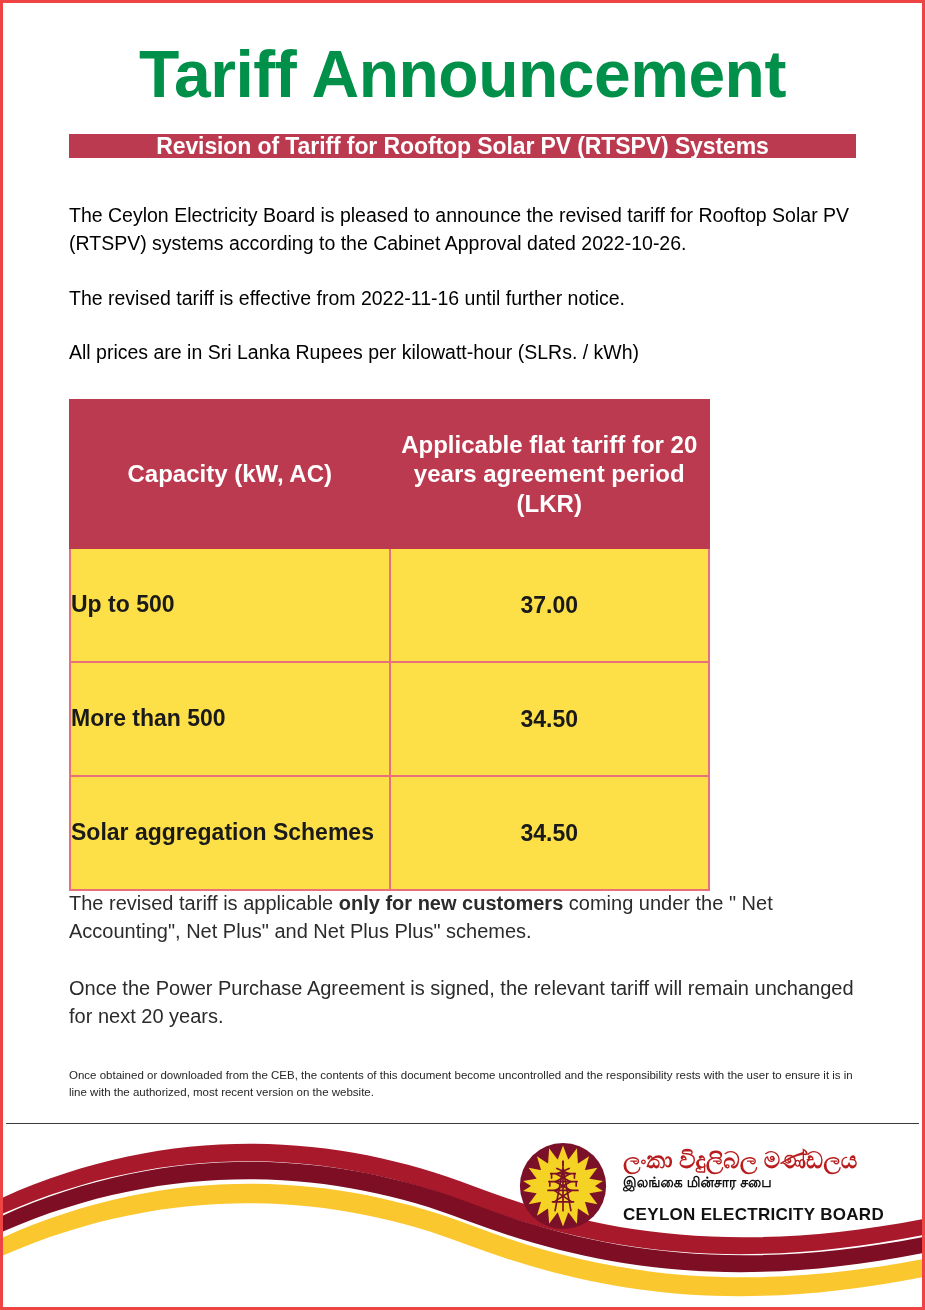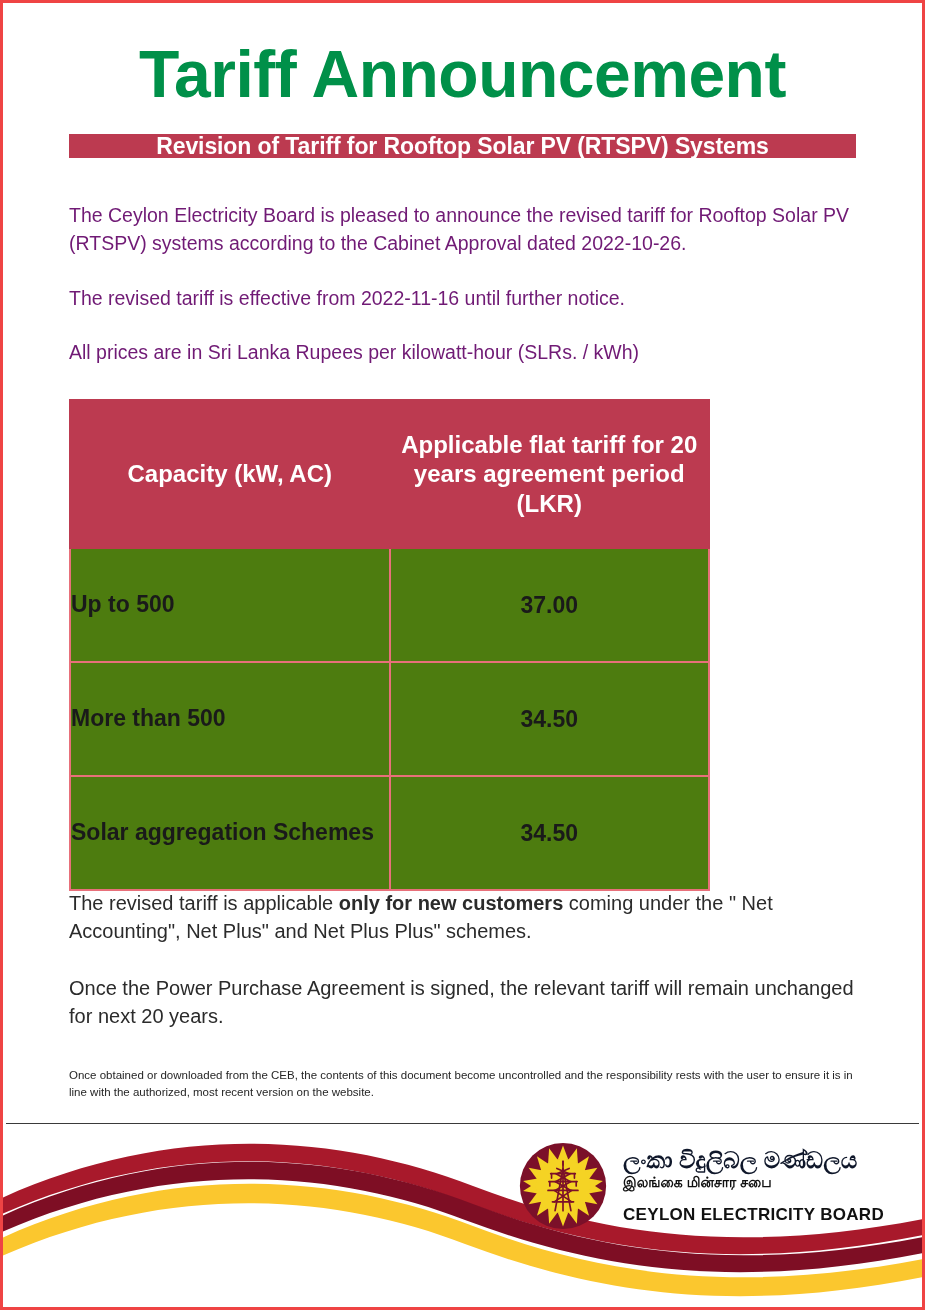--- a/index.html
+++ b/index.html
@@ -59,21 +59,21 @@
     letter-spacing: -0.1px;
     white-space: nowrap;
   }
 
   
   .intro {
     position: absolute;
     left: 66px;
     right: 60px;
     top: 198px;
-    color: #701a75;
+    color: #000000;
     font-size: 19.5px;
     line-height: 1.45;
   }
   .intro p {
     margin: 0 0 26px 0;
   }
   .intro p:last-child { margin-bottom: 0; }
 
   
   .tariff-table {
@@ -96,21 +96,21 @@
     color: #ffffff;
     font-size: 24px;
     font-weight: bold;
     height: 146px;
     line-height: 1.22;
   }
   .th-capacity { text-align: center; }
   .th-tariff   { text-align: center; padding: 0 26px; }
 
   .tariff-table tbody td {
-    background: #4d7c0f;
+    background: #fde047;
     color: #1a1a1a;
     font-size: 23px;
     font-weight: bold;
     height: 112px;
   }
   .cell-capacity {
     text-align: left;
     padding-left: 36px;
     line-height: 1.28;
   }
@@ -186,21 +186,21 @@
   }
   .brand-text {
     display: flex;
     flex-direction: column;
     justify-content: center;
     line-height: 1.08;
   }
   .brand-sinhala {
     font-size: 23px;
     font-weight: bold;
-    color: #0f172a;
+    color: #b91c1c;
     white-space: nowrap;
   }
   .brand-tamil {
     font-size: 14px;
     font-weight: bold;
     color: #111111;
     white-space: nowrap;
     margin-top: 2px;
   }
   .brand-english {

